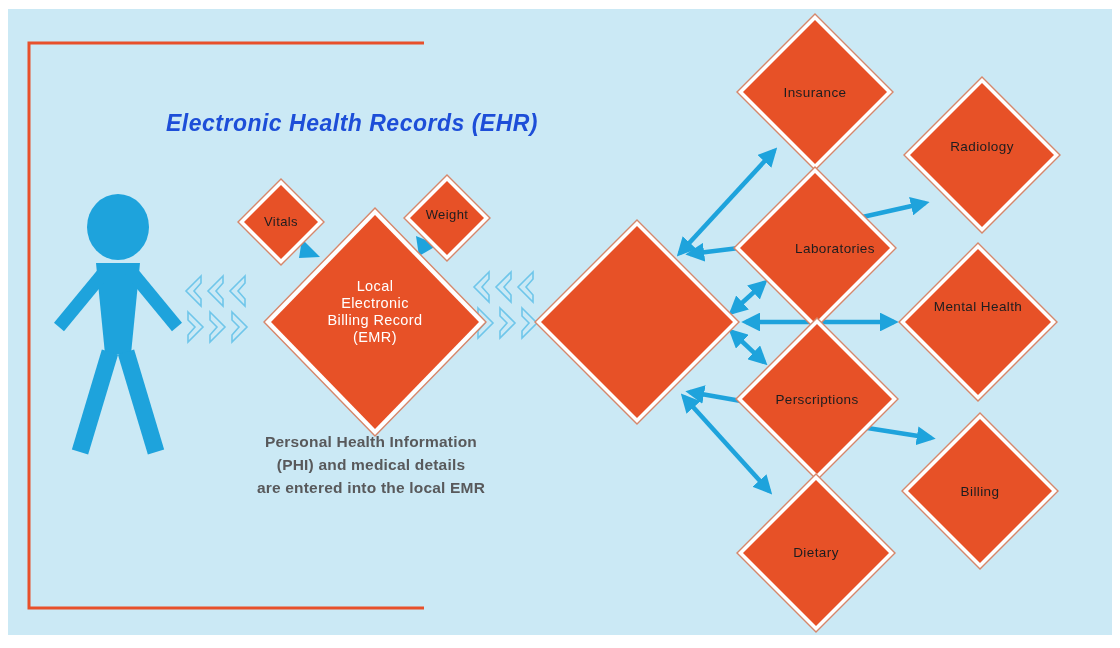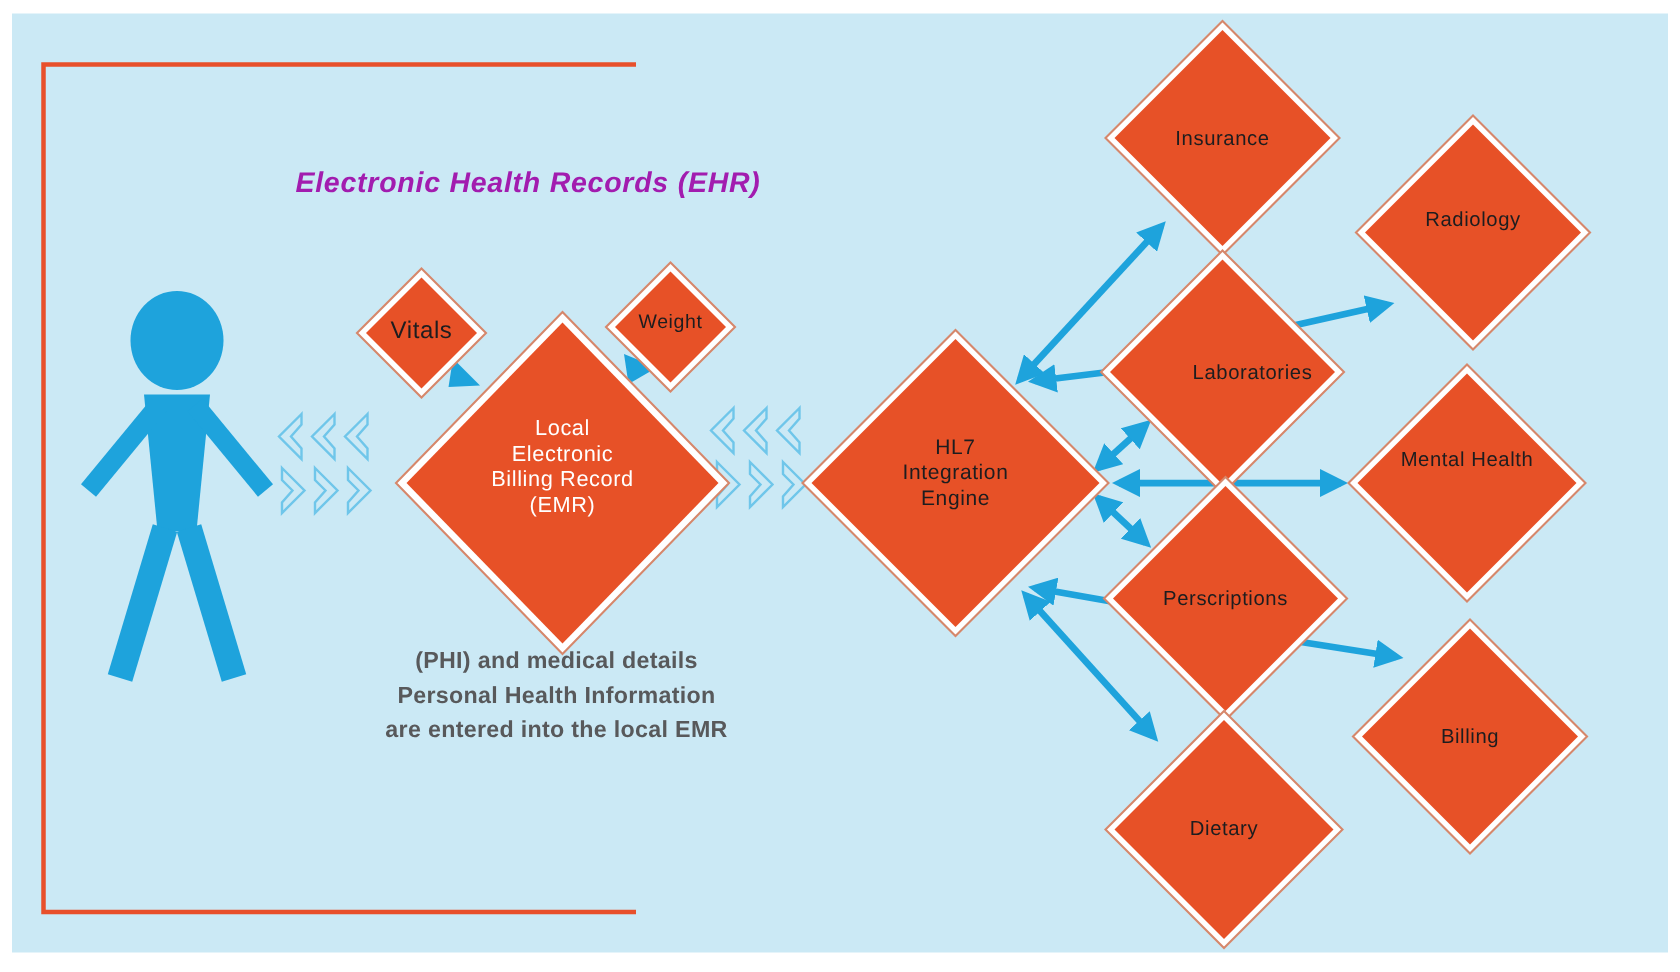--- a/index.html
+++ b/index.html
@@ -6,22 +6,22 @@
   .page{
     position:relative;
     width:1120px;height:648px;
     background:#ffffff;
     font-family:"Liberation Sans", sans-serif;
     overflow:hidden;
   }
   .canvas-svg{position:absolute;left:0;top:0;}
   .txt{position:absolute;transform:translate(-50%,-50%);text-align:center;white-space:nowrap;}
   .title{
-    font-size:19px;font-weight:bold;font-style:italic;
-    color:#a21caf;letter-spacing:.5px;
+    font-size:23px;font-weight:bold;font-style:italic;
+    color:#1d4ed8;letter-spacing:.5px;
   }
   .dlabel{
     font-size:13.5px;font-weight:normal;color:#1d1d1f;letter-spacing:.4px;
   }
   .dlabel-white{color:#ffffff;}
   .multi{line-height:17px;}
   .note{
     font-size:15.5px;font-weight:bold;color:#58595B;line-height:23px;letter-spacing:.2px;
   }
 </style>
@@ -128,43 +128,38 @@
       <polygon points="980,419 1052,491 980,563 908,491" fill="#E75127"></polygon>
     </g>
     <g>
       <polygon points="816,474 895,553 816,632 737,553" fill="#FFFFFF" stroke="#D6876B" stroke-width="1.4"></polygon>
       <polygon points="816,480 889,553 816,626 743,553" fill="#E75127"></polygon>
     </g>
   </svg>
 
   <div class="txt title" style="left:352px;top:123px;">Electronic Health Records (EHR)</div>
 
-  <div class="txt dlabel" style="left:281px;top:221px;font-size:16px;">Vitals</div>
+  <div class="txt dlabel" style="left:281px;top:221px;font-size:13px;">Vitals</div>
   <div class="txt dlabel" style="left:447px;top:214px;font-size:13px;">Weight</div>
 
   <div class="txt dlabel dlabel-white multi" style="left:375px;top:312px;font-size:14.5px;">
     <div>Local</div>
     <div>Electronic</div>
     <div>Billing Record</div>
     <div>(EMR)</div>
   </div>
 
-  <div class="txt dlabel multi" style="left:637px;top:315px;font-size:14px;">
-    <div>HL7</div>
-    <div>Integration</div>
-    <div>Engine</div>
-  </div>
 
   <div class="txt dlabel" style="left:815px;top:92px;">Insurance</div>
   <div class="txt dlabel" style="left:982px;top:146px;">Radiology</div>
   <div class="txt dlabel" style="left:815px;top:248px;padding-left:40px;">Laboratories</div>
   <div class="txt dlabel" style="left:978px;top:306px;">Mental Health</div>
   <div class="txt dlabel" style="left:817px;top:399px;">Perscriptions</div>
   <div class="txt dlabel" style="left:980px;top:491px;">Billing</div>
   <div class="txt dlabel" style="left:816px;top:552px;">Dietary</div>
 
   <div class="txt note" style="left:371px;top:464px;">
+    <div>Personal Health Information</div>
     <div>(PHI) and medical details</div>
-    <div>Personal Health Information</div>
     <div>are entered into the local EMR</div>
   </div>
 
 </div>
 
 </body></html>

